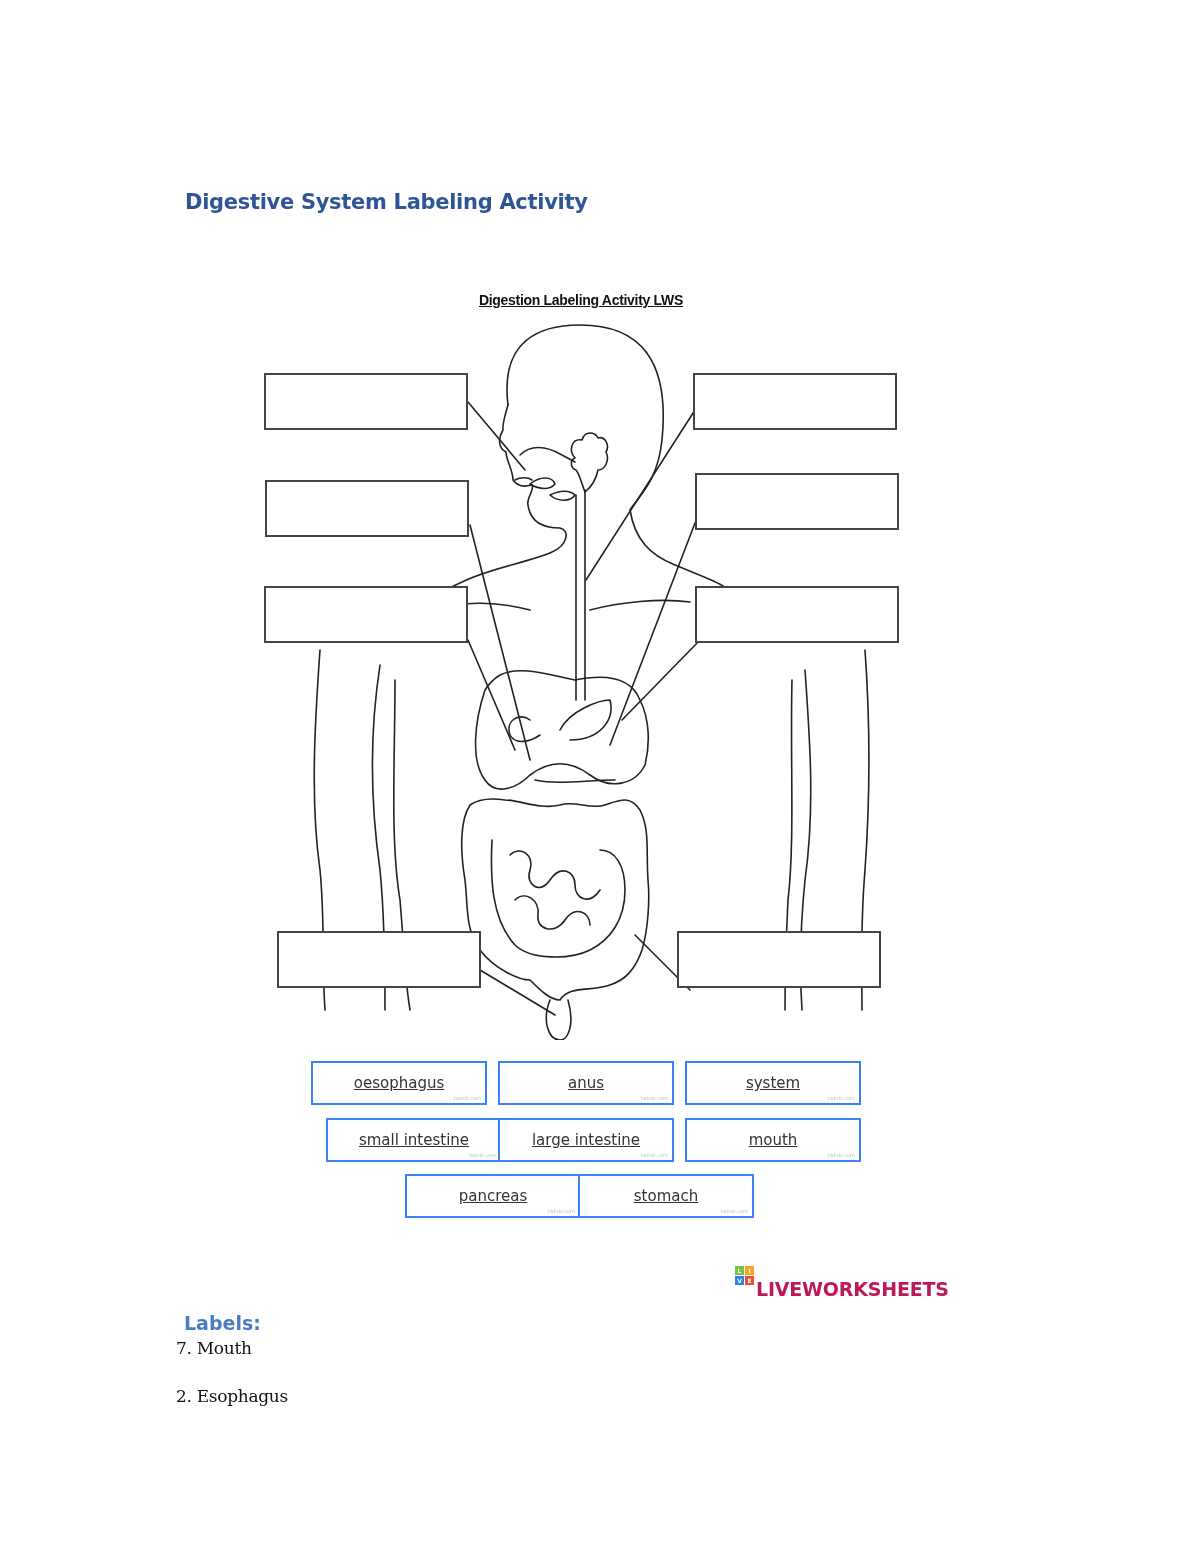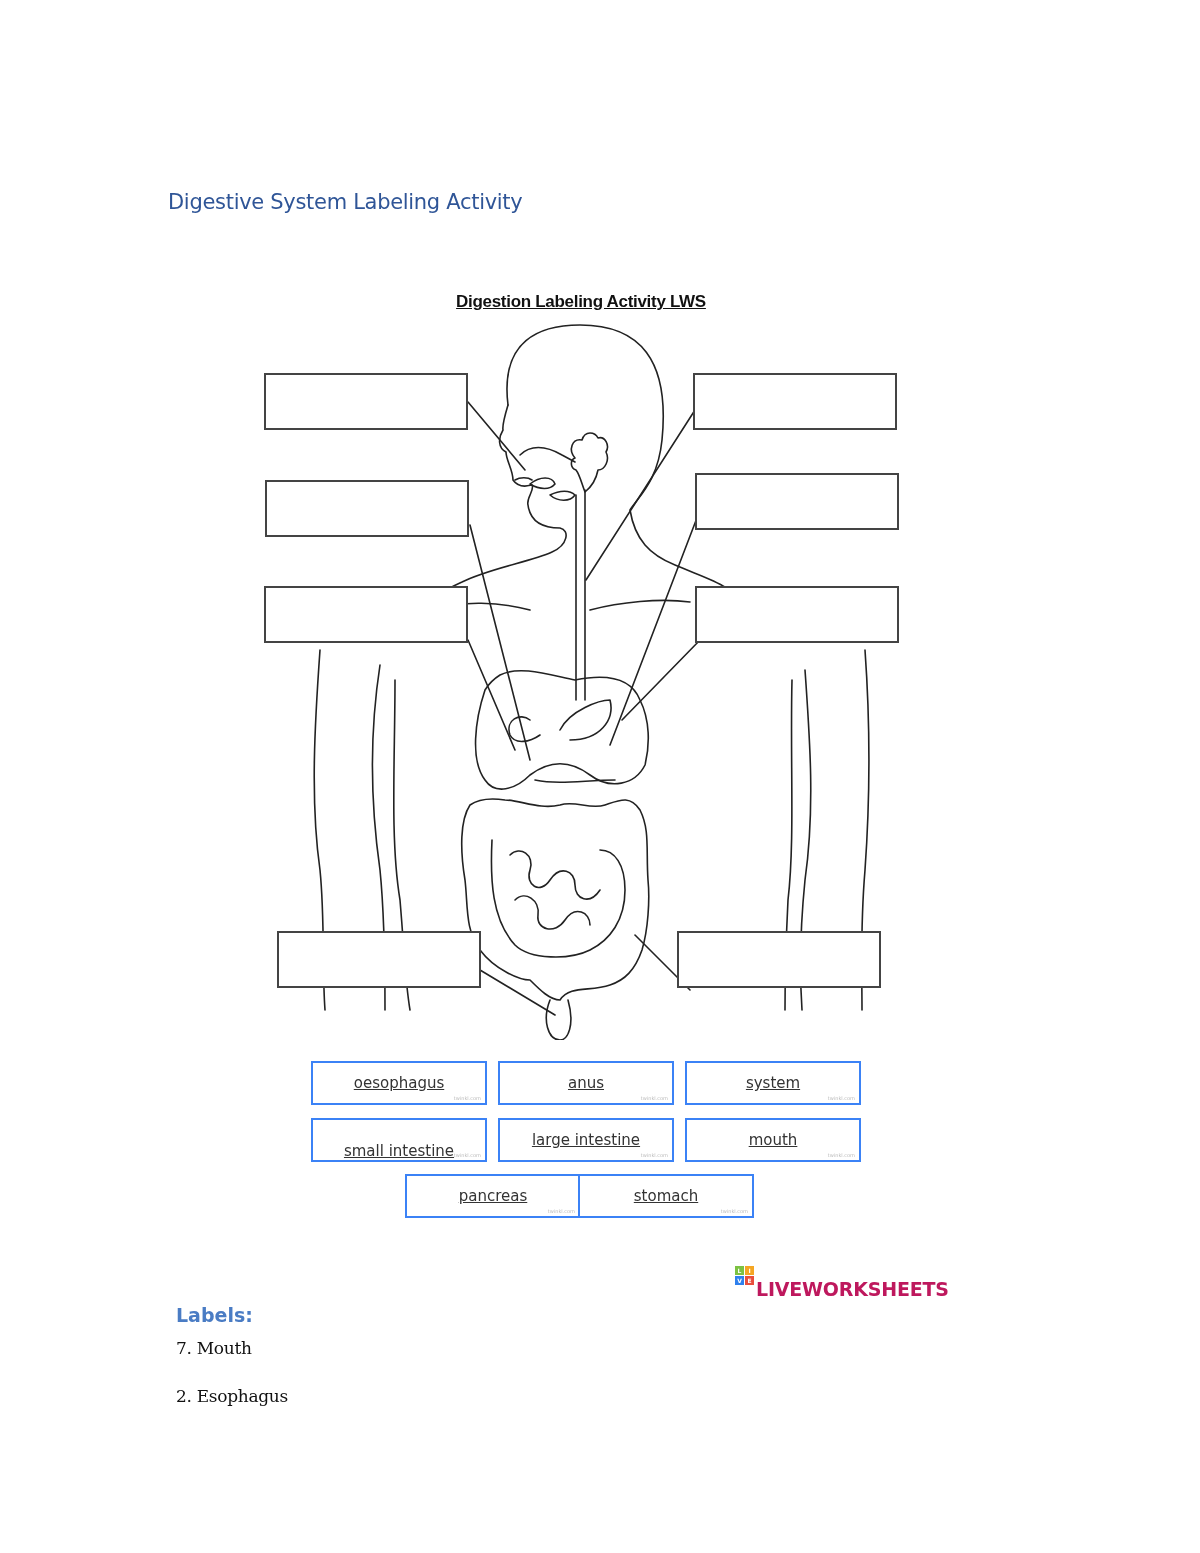--- a/index.html
+++ b/index.html
@@ -1,31 +1,31 @@
 <!DOCTYPE html>
 <html><head>
   <meta charset="utf-8">
   <style>
     html, body { margin: 0; padding: 0; background: #ffffff; }
     body { width: 1200px; height: 1553px; position: relative; overflow: hidden; }
     .page { position: absolute; left: 0; top: 0; width: 1200px; height: 1553px; background: #fff; }
     .doc-title {
-      position: absolute; left: 168px; top: 190px;
-      font-family: "DejaVu Sans", sans-serif; font-weight: normal;
+      position: absolute; left: 185px; top: 190px;
+      font-family: "DejaVu Sans", sans-serif; font-weight: bold;
       font-size: 21px; color: #2f5597; letter-spacing: -0.3px; margin: 0;
     }
     .doc-intro {
       position: absolute; left: 176px; top: 230px;
       font-family: "DejaVu Serif", serif; font-size: 17px; color: #111;
       letter-spacing: -0.4px; margin: 0;
     }
     .figure { position: absolute; left: 230px; top: 280px; width: 740px; height: 1000px; }
     .fig-title {
       position: absolute; left: 0; width: 702px; top: 12px; text-align: center;
-      font-family: "Liberation Sans", sans-serif; font-weight: bold; font-size: 17px;
+      font-family: "Liberation Sans", sans-serif; font-weight: bold; font-size: 14px;
       color: #111; text-decoration: underline; letter-spacing: -0.3px;
     }
     svg.diagram { position: absolute; left: 0; top: 0; }
     .label-box {
       position: absolute; border: 2px solid #444; background: #fff; box-sizing: border-box;
     }
     .word-card {
       position: absolute; width: 176px; height: 44px; box-sizing: border-box;
       border: 2px solid #3b82f6; background: #fff;
       display: flex; align-items: center; justify-content: center;
@@ -39,21 +39,21 @@
       position: absolute; left: 505px; top: 970px; display: flex; align-items: center;
     }
     .lws-grid { display: grid; grid-template-columns: 9px 9px; grid-template-rows: 9px 9px; gap: 1px; margin-right: 2px; }
     .lws-grid span { display: block; font-size: 6px; color: #fff; text-align: center; line-height: 9px; font-family: "DejaVu Sans", sans-serif; font-weight: bold; }
     .lws-text {
       font-family: "DejaVu Sans", sans-serif; font-weight: bold; font-size: 19px;
       color: #be185d; letter-spacing: -0.2px; margin-top: 28px;
     }
     .labels-heading {
       position: absolute; left: 176px; top: 1304px;
-      font-family: "DejaVu Sans", sans-serif; font-size: 19px; color: #4a7cc4; margin: 0;
+      font-family: "DejaVu Sans", sans-serif; font-size: 19px; color: #4a7cc4; margin: 8px;
     }
     .label-list { position: absolute; left: 176px; top: 1338px; margin: 0; padding: 0; list-style: none; }
     .label-list li {
       font-family: "DejaVu Serif", serif; font-size: 17px; color: #111; letter-spacing: -0.3px;
       height: 48px;
     }
   </style>
 </head>
 <body>
 
@@ -128,21 +128,21 @@
       <span class="wm">twinkl.com</span>
     </div>
     <div class="word-card" style="left:268px; top:781px;">
       <span>anus</span>
       <span class="wm">twinkl.com</span>
     </div>
     <div class="word-card" style="left:455px; top:781px;">
       <span>system</span>
       <span class="wm">twinkl.com</span>
     </div>
-    <div class="word-card" style="left:81px; top:838px;align-items:flex-end;">
+    <div class="word-card" style="left:96px; top:838px;">
       <span>small intestine</span>
       <span class="wm">twinkl.com</span>
     </div>
     <div class="word-card" style="left:268px; top:838px;">
       <span>large intestine</span>
       <span class="wm">twinkl.com</span>
     </div>
     <div class="word-card" style="left:455px; top:838px;">
       <span>mouth</span>
       <span class="wm">twinkl.com</span>

